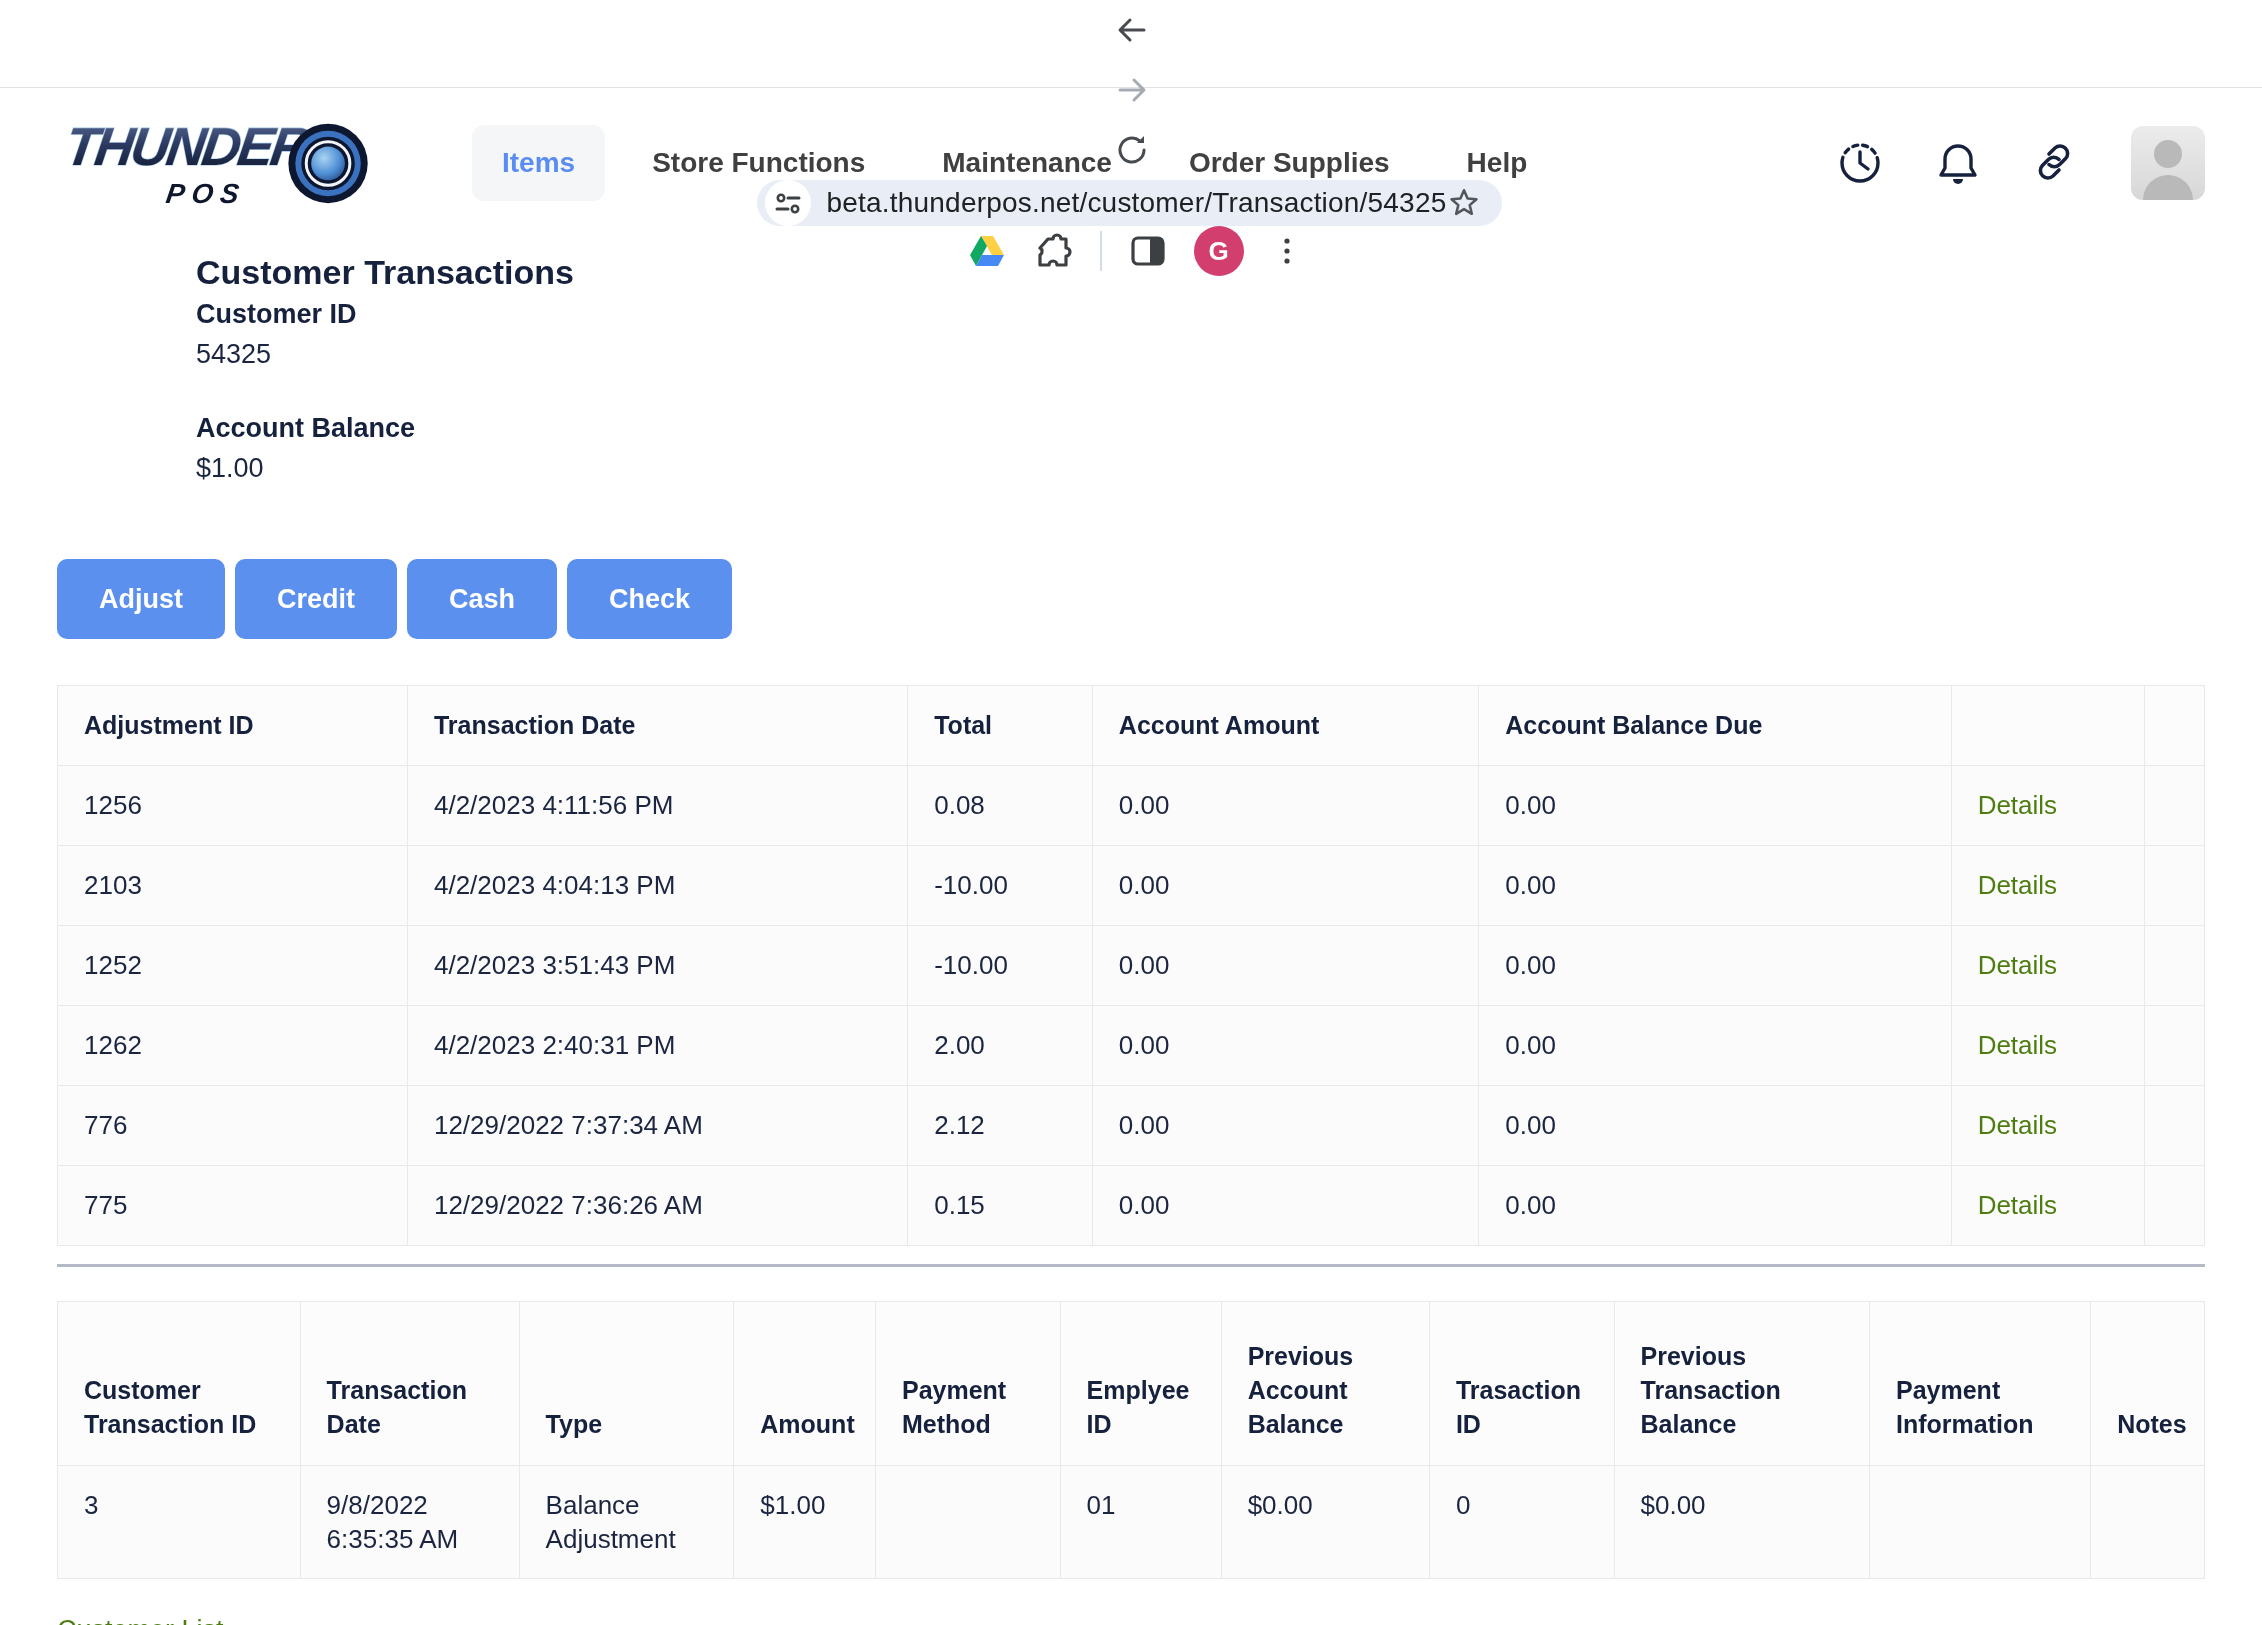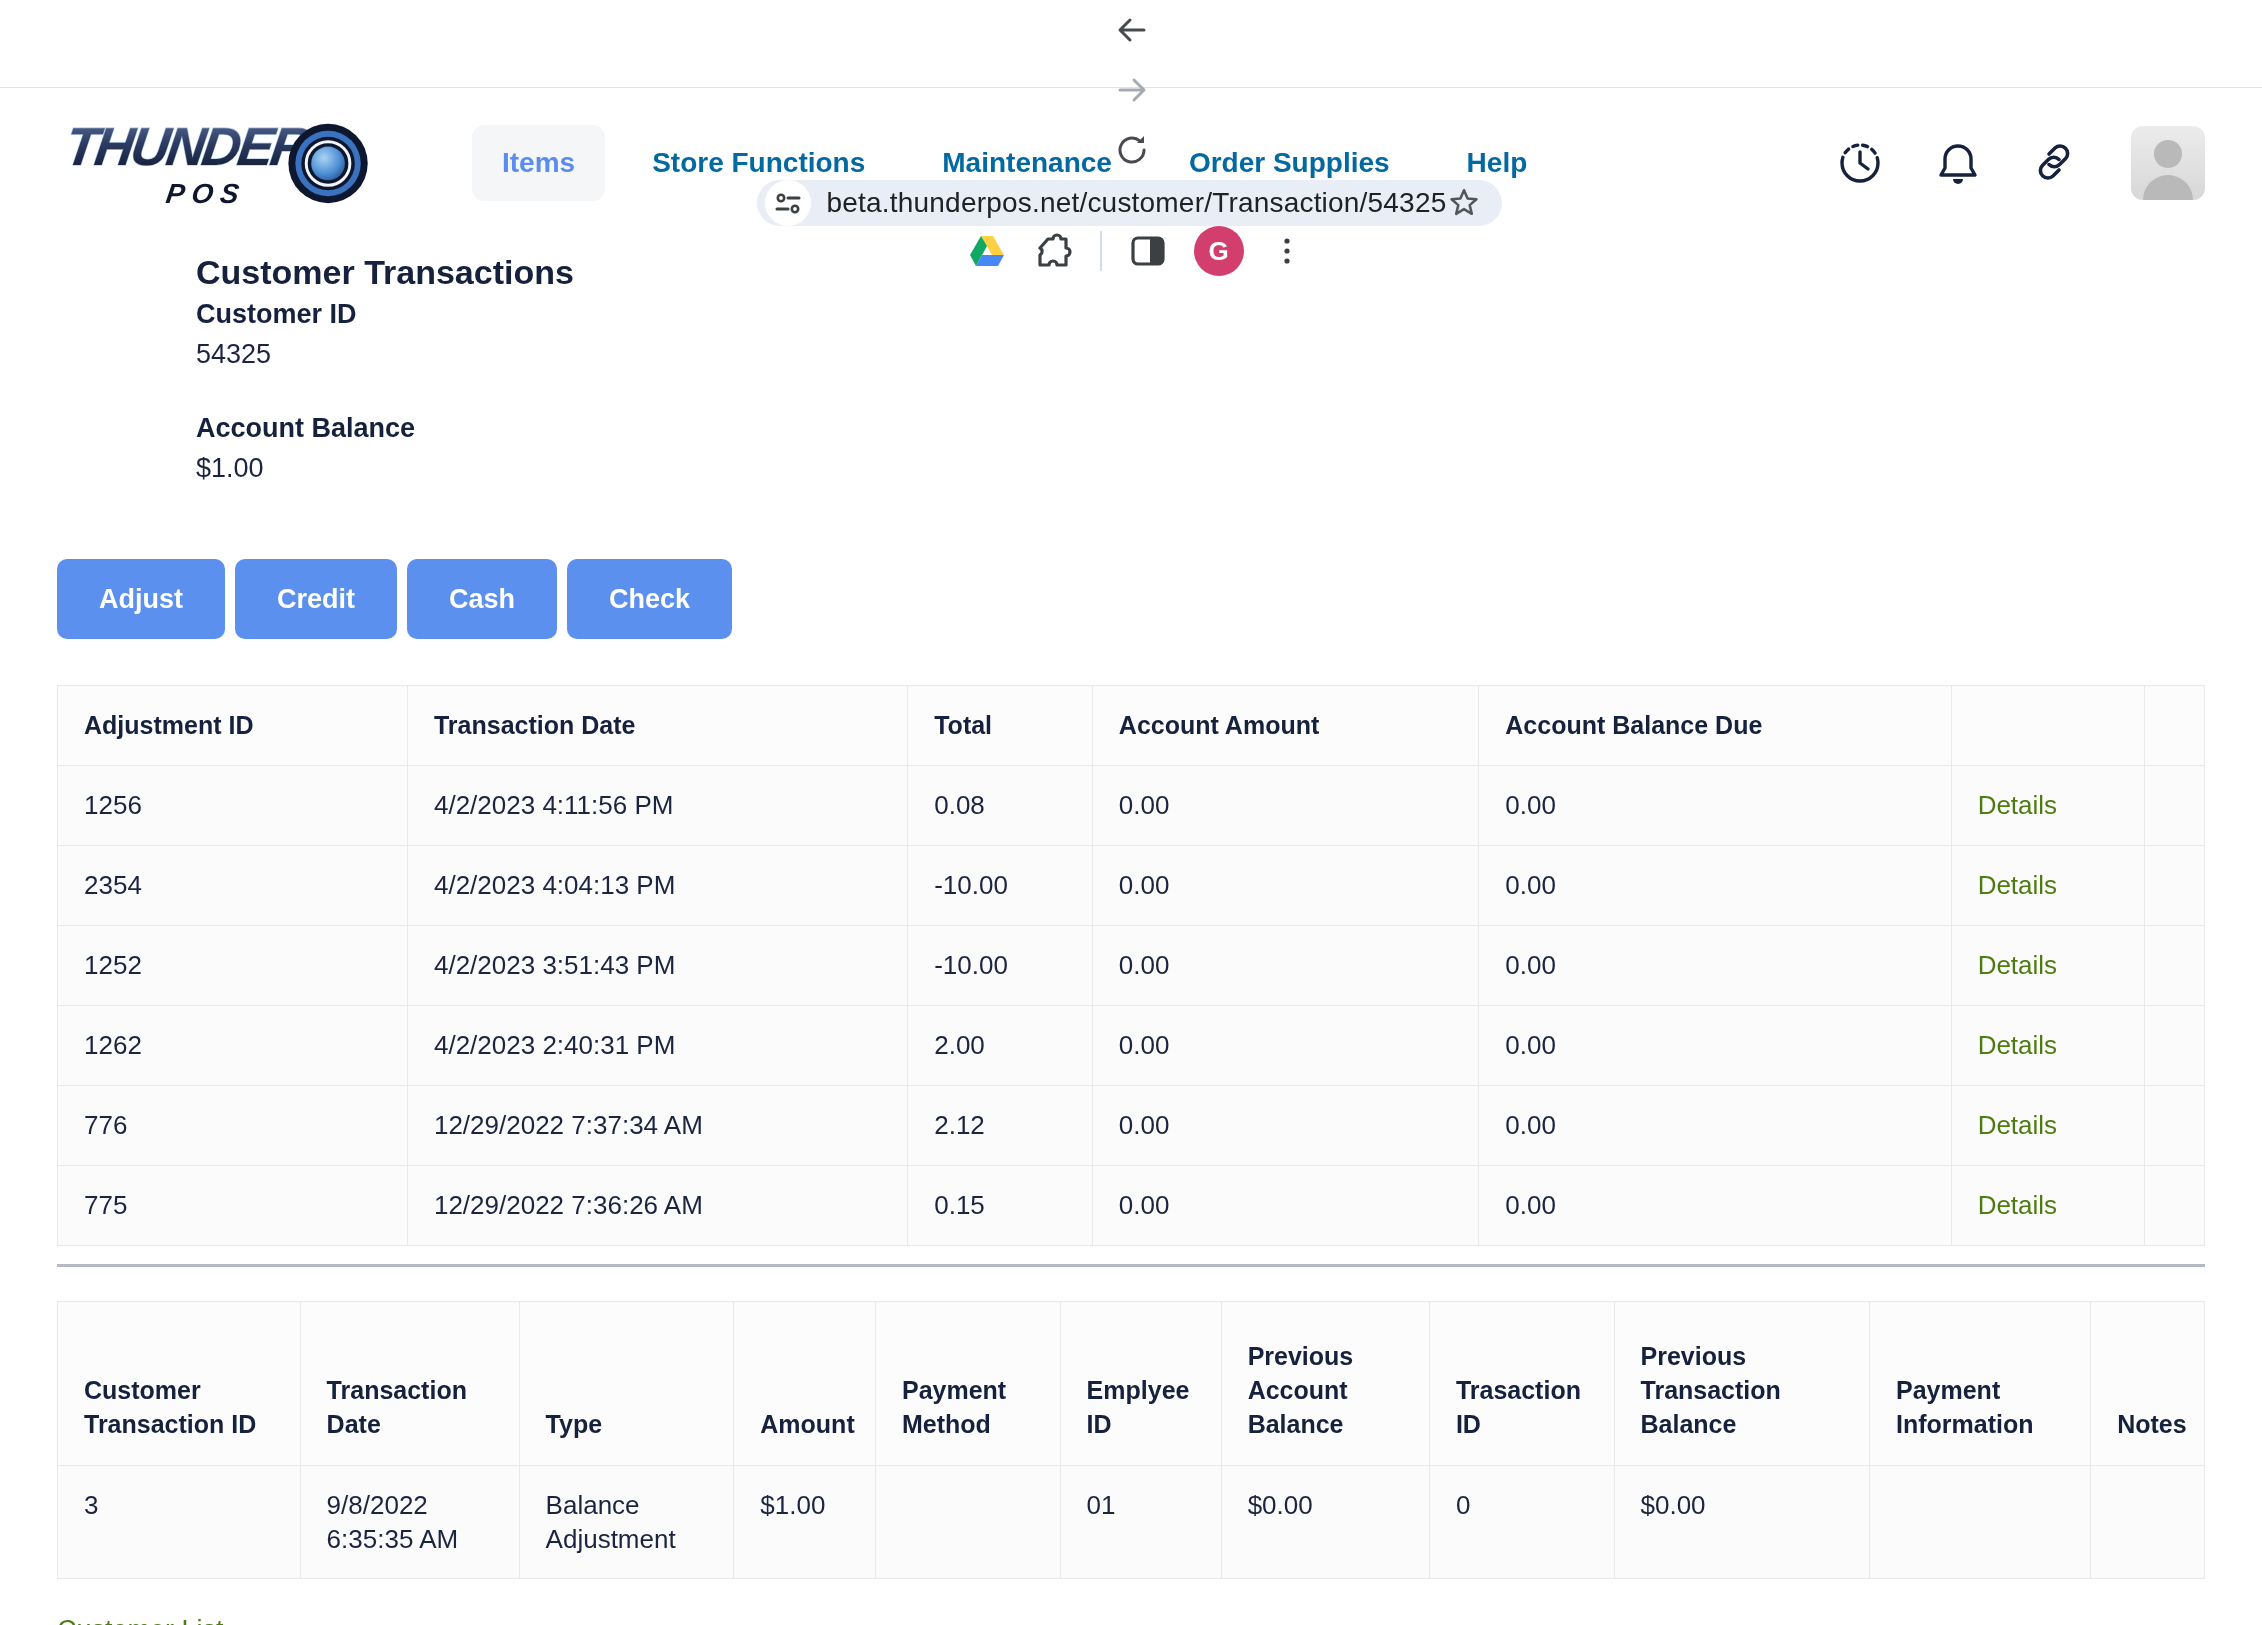--- a/index.html
+++ b/index.html
@@ -18,21 +18,21 @@
   .url-text { font-size:28px; color:#202124; flex:1; letter-spacing:0.2px; }
   .chrome-right { display:flex; align-items:center; gap:26px; flex:0 0 auto; padding-left:6px; }
   .chrome-divider { width:2px; height:40px; background:#d5dbe8; }
   .profile-badge { width:50px; height:50px; border-radius:50%; background:#d23f6e;
     color:#fff; font-size:26px; font-weight:bold; display:flex; align-items:center; justify-content:center; }
 
   
   .app-header { height:149px; background:#fff; display:flex; align-items:center; padding:0 58px; }
   .logo { flex:0 0 auto; margin-right:96px; }
   .main-nav { display:flex; align-items:center; gap:17px; flex:1; }
-  .nav-item { font-size:28px; font-weight:600; color:#0369a1; padding:22px 30px; border-radius:12px; }
+  .nav-item { font-size:28px; font-weight:600; color:#404040; padding:22px 30px; border-radius:12px; }
   .nav-item.active { color:#5b8def; background:#f5f6f8; }
   .header-icons { display:flex; align-items:center; gap:52px; }
   .hicon { width:46px; height:46px; display:flex; align-items:center; justify-content:center; }
   .avatar-ph { width:74px; height:74px; border-radius:12px; overflow:hidden;
     background:linear-gradient(#ececec,#d7d7d7); position:relative; }
 
   
   .title-block { margin:14px 0 0 196px; }
   .page-title { font-size:34px; font-weight:bold; color:#16213d; line-height:42px; }
   .field-label { font-size:27px; font-weight:bold; color:#16213d; margin-top:4px; line-height:34px; }
@@ -238,21 +238,21 @@
       <tr>
         <td>1256</td>
         <td>4/2/2023 4:11:56 PM</td>
         <td>0.08</td>
         <td>0.00</td>
         <td>0.00</td>
         <td><a class="details-link">Details</a></td>
         <td></td>
       </tr>
       <tr>
-        <td>2354</td>
+        <td>2103</td>
         <td>4/2/2023 4:04:13 PM</td>
         <td>-10.00</td>
         <td>0.00</td>
         <td>0.00</td>
         <td><a class="details-link">Details</a></td>
         <td></td>
       </tr>
       <tr>
         <td>1252</td>
         <td>4/2/2023 3:51:43 PM</td>

